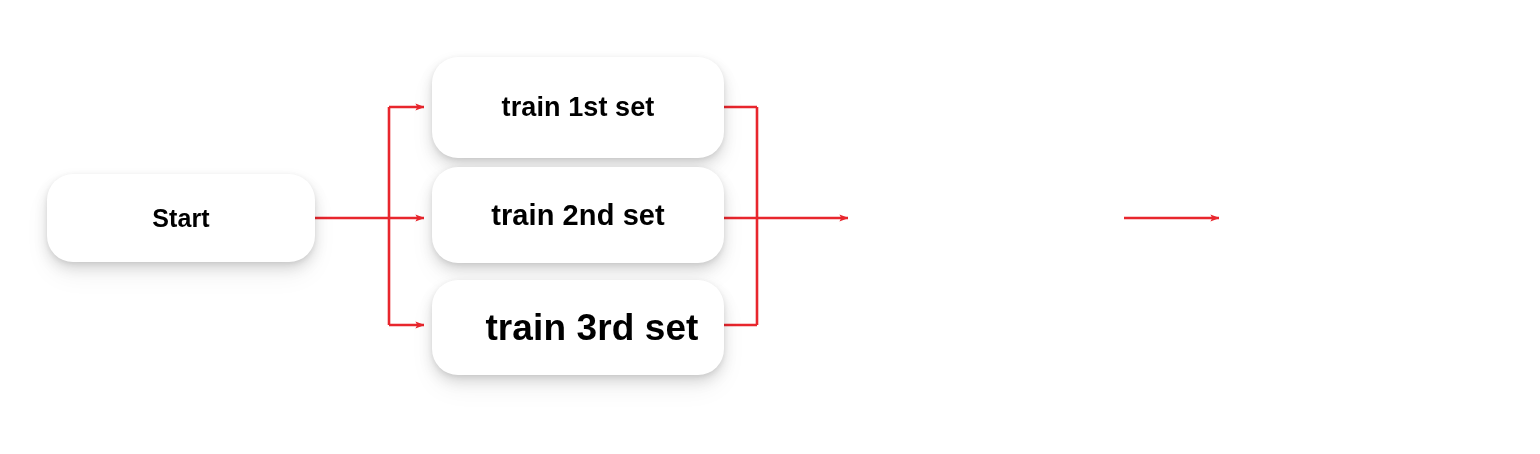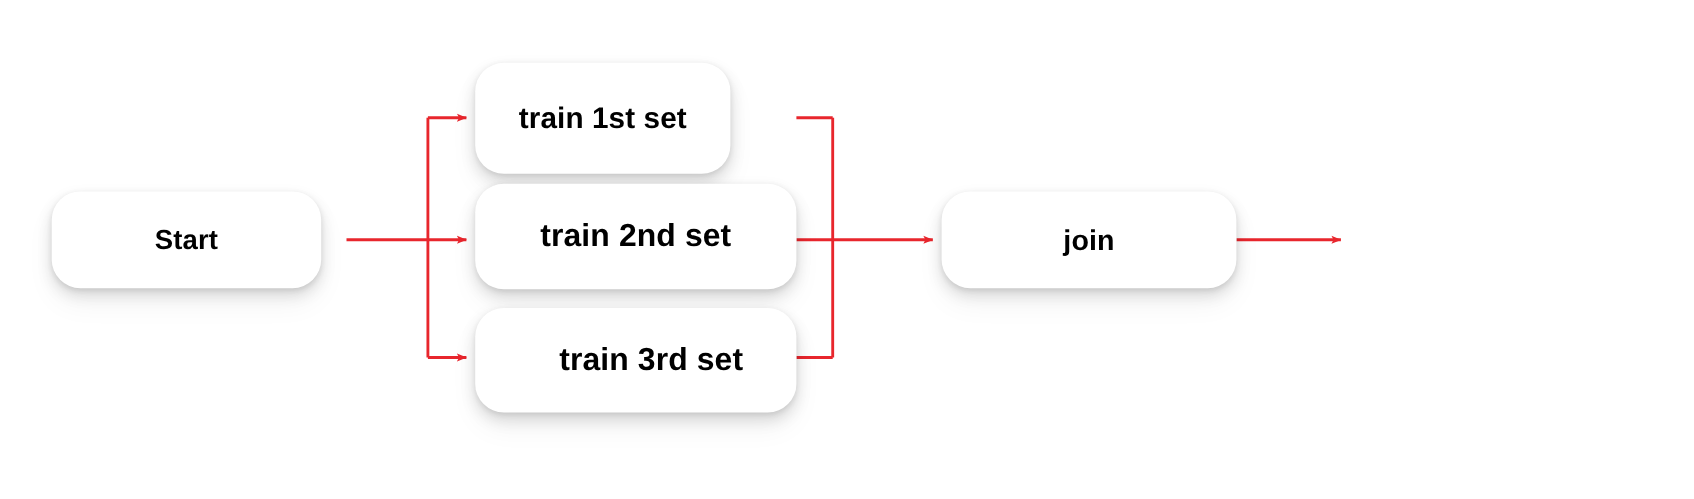--- a/index.html
+++ b/index.html
@@ -40,24 +40,24 @@
     color: #000000;
     font-weight: 700;
     letter-spacing: 0.1px;
     z-index: 2;
   }
   .node-label {
     display: block;
     white-space: nowrap;
     line-height: 1;
   }
-  .node-start  { left: 47px;   top: 174px; width: 245px; height: 88px;  font-size: 25px; }
-  .node-train1 { left: 432px;  top: 57px;  width: 232px; height: 101px; font-size: 27px; }
+  .node-start  { left: 47px;   top: 174px; width: 268px; height: 88px;  font-size: 25px; }
+  .node-train1 { left: 432px;  top: 57px;  width: 292px; height: 101px; font-size: 27px; }
   .node-train2 { left: 432px;  top: 167px; width: 292px; height: 96px;  font-size: 29px; justify-content: center; }
-  .node-train3 { left: 432px;  top: 280px; width: 292px; height: 95px;  font-size: 29px; padding-left: 28px; }
+  .node-train3 { left: 432px;  top: 280px; width: 292px; height: 95px;  font-size: 37px; padding-left: 28px; }
   .node-join   { left: 856px;  top: 174px; width: 268px; height: 88px;  font-size: 26px; }
   .node-end    { left: 1227px; top: 174px; width: 266px; height: 88px;  font-size: 26px; }
 </style>
 </head>
 <body>
 
 <div id="canvas">
 
   <svg id="edge-layer" viewBox="0 0 1540 454">
     <defs>
@@ -95,18 +95,15 @@
   </div>
 
   <div class="node node-train2">
     <span class="node-label">train 2nd set</span>
   </div>
 
   <div class="node node-train3">
     <span class="node-label">train 3rd set</span>
   </div>
 
-  <div class="node node-join">
-    <span class="node-label">join</span>
-  </div>
 
 
 </div>
 
 </body></html>

